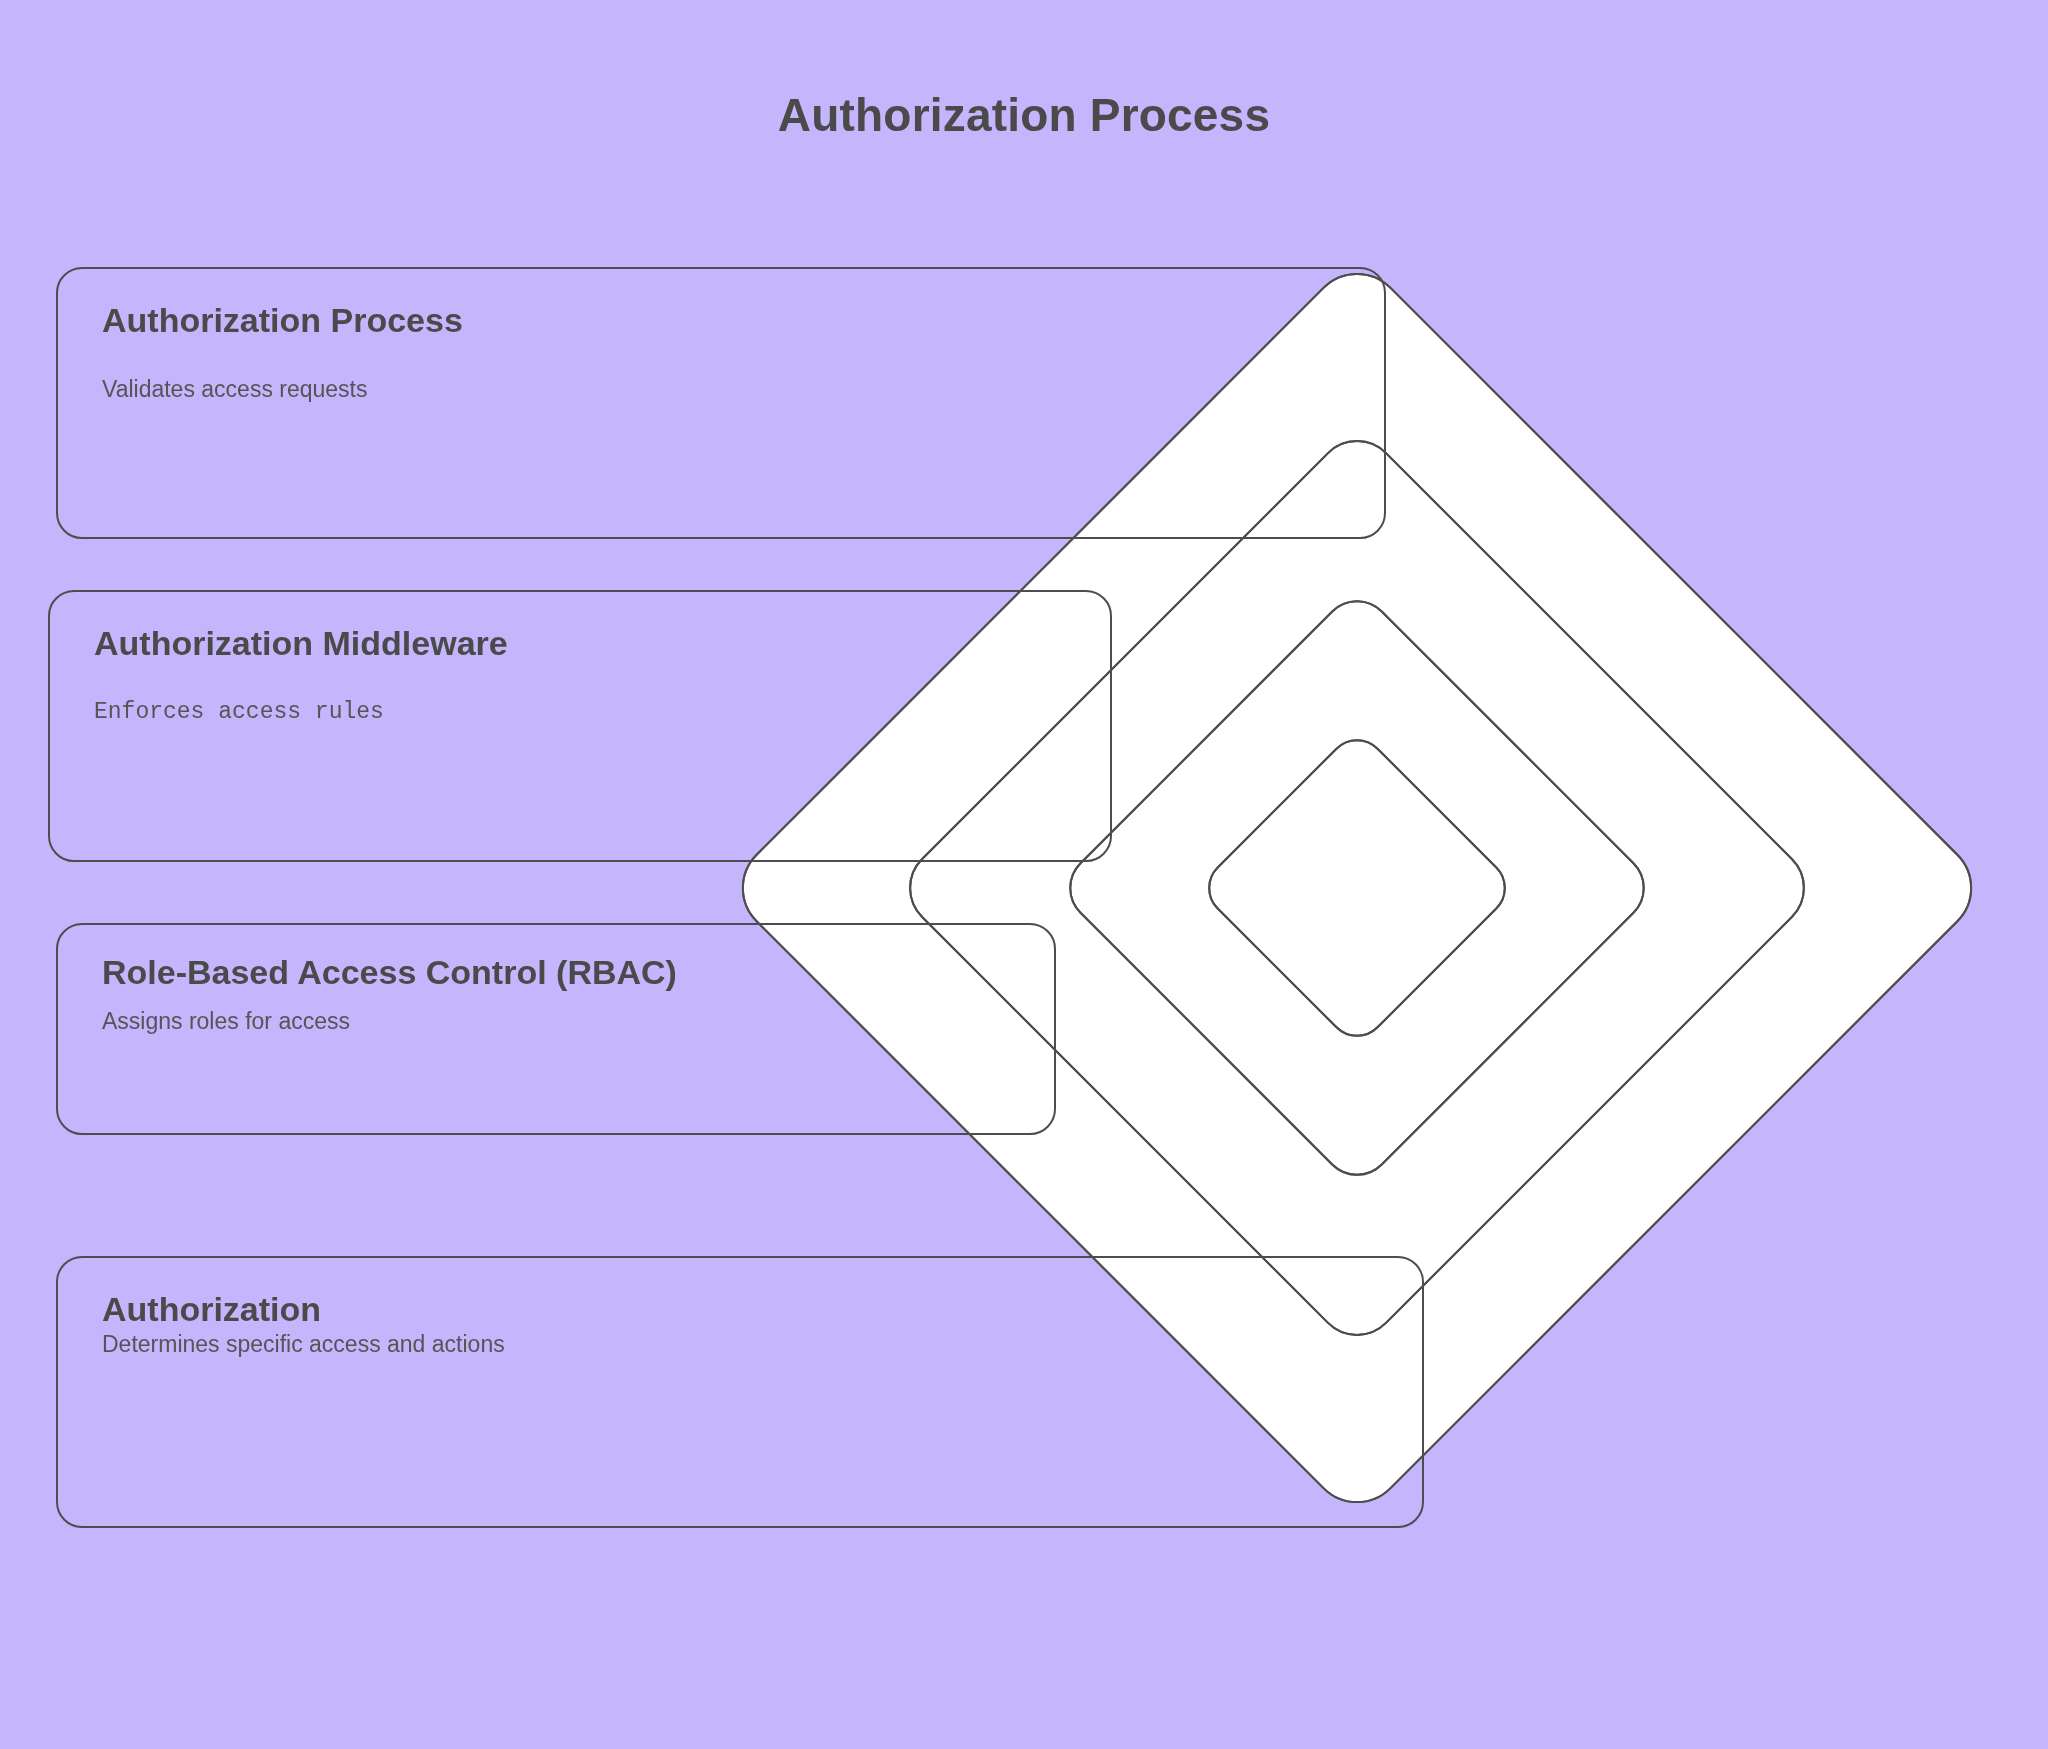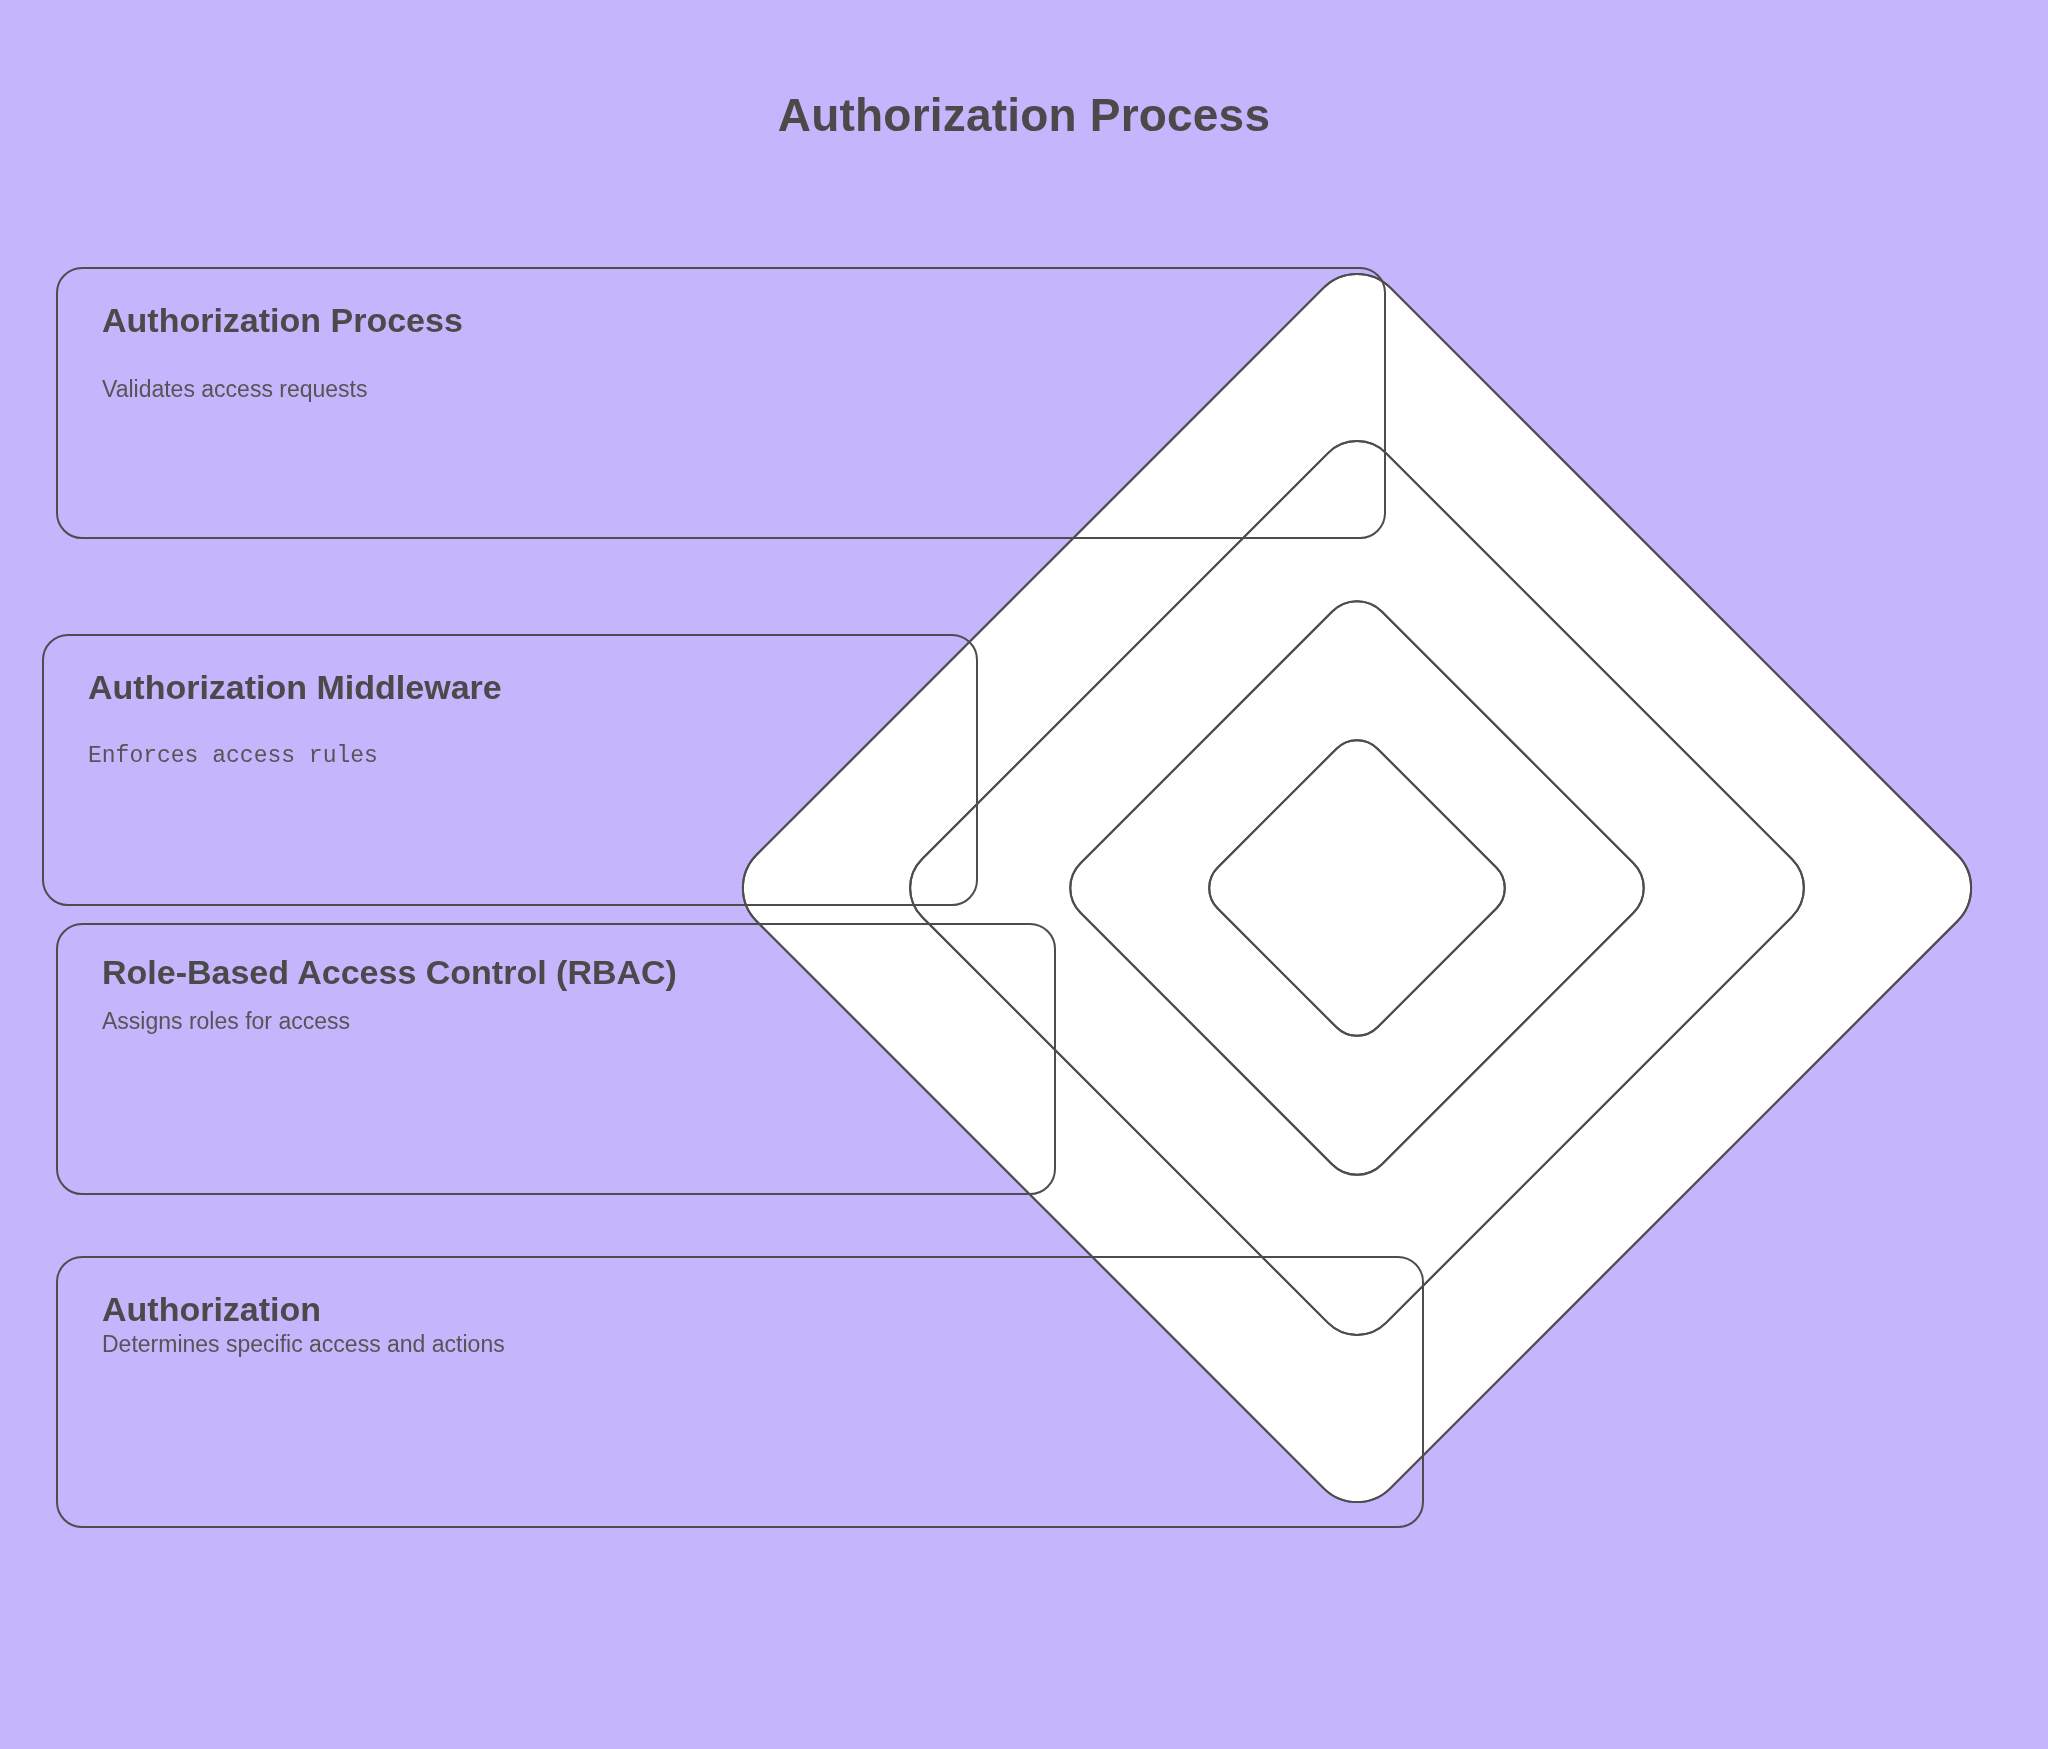--- a/index.html
+++ b/index.html
@@ -83,26 +83,26 @@
     <div class="diamond" style="left:1143px; top:674px; width:428px; height:428px; border-radius:36px;"></div>
     <div class="diamond" style="left:1243px; top:774px; width:228px; height:228px; border-radius:30px;"></div>
   </div>
 
   <div class="layer-card card-1" style="left:56px; top:267px; width:1330px; height:272px;
               clip-path: polygon(0 0, 0 100%, 1330px 100%, 1330px 0);">
     <div class="card-title">Authorization Process</div>
     <div class="card-desc">Validates access requests</div>
   </div>
 
-  <div class="layer-card card-2" style="left:42px; top:590px; width:936px; height:272px;margin-top:44px;">
+  <div class="layer-card card-2" style="left:48px; top:590px; width:1064px; height:272px;">
     <div class="card-title">Authorization Middleware</div>
     <div class="card-desc">Enforces access rules</div>
   </div>
 
-  <div class="layer-card card-3" style="left:56px; top:923px; width:1000px; height:272px; padding-top:26px;">
+  <div class="layer-card card-3" style="left:56px; top:923px; width:1000px; height:212px; padding-top:26px;">
     <div class="card-title" style="max-width:600px;">Role-Based Access Control (RBAC)</div>
     <div class="card-desc">Assigns roles for access</div>
   </div>
 
   <div class="layer-card card-4" style="left:56px; top:1256px; width:1368px; height:272px;">
     <div class="card-title">Authorization</div>
     <div class="card-desc">Determines specific access and actions</div>
   </div>
 
   <div id="diamond-stack-overlay" style="position:absolute; left:0; top:0; width:2048px; height:1749px; pointer-events:none;">

